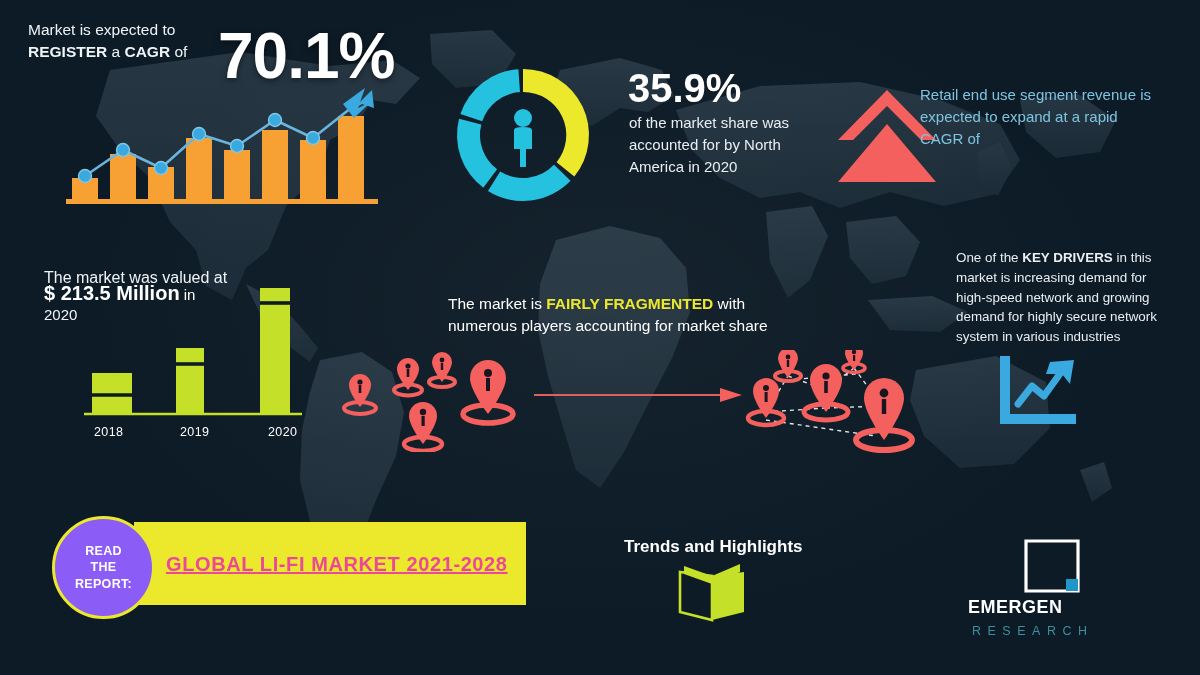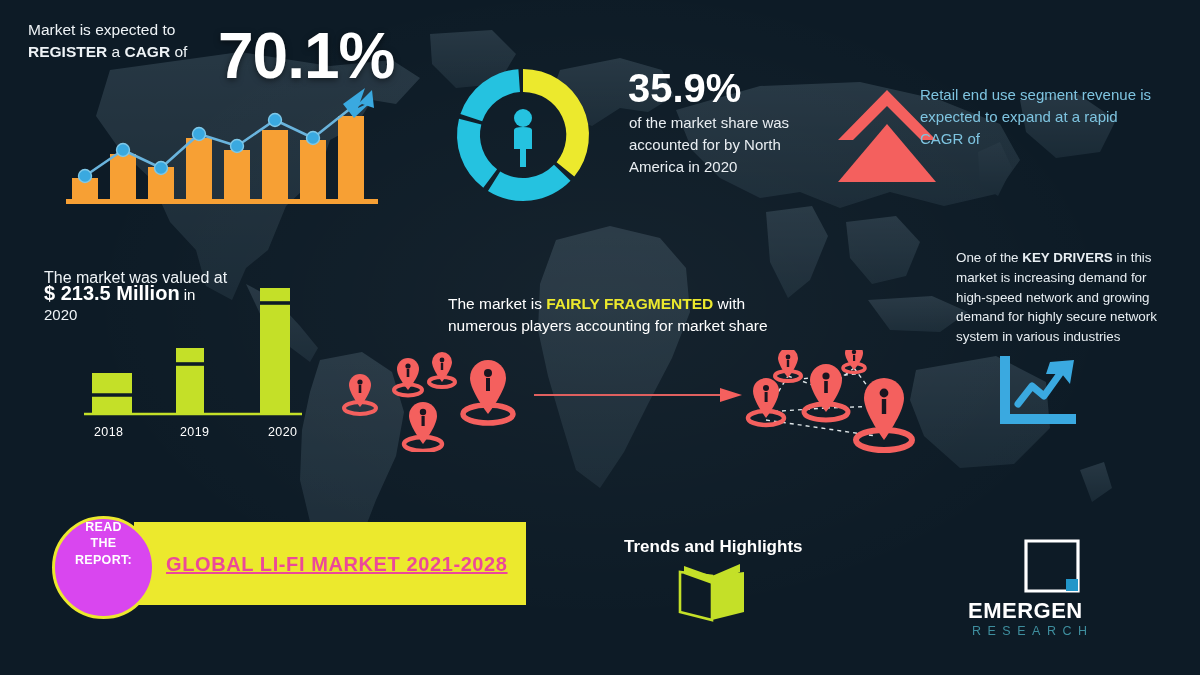--- a/index.html
+++ b/index.html
@@ -61,32 +61,32 @@
 
   
   #drivers{left:916px;top:248px;width:216px;font-size:13.4px;color:#e8eef2;line-height:1.48;margin-left:40px;}
   #driver-icon{position:absolute;left:992px;top:352px;width:88px;height:78px;}
 
   
   #banner{position:absolute;left:134px;top:522px;width:392px;height:83px;background:#ece92d;}
   #banner-label{position:absolute;left:166px;top:551px;font-size:20px;font-weight:bold;
     color:#ec4899;letter-spacing:.6px;text-decoration:underline;}
   #readcircle{position:absolute;left:52px;top:516px;width:97px;height:97px;border-radius:50%;
-    background:#d946ef;border:3px solid #ece92d;display:flex;align-items:flex-start;
+    background:#8b5cf6;border:3px solid #ece92d;display:flex;align-items:center;
     justify-content:center;}
   #readcircle span{font-size:12.5px;font-weight:bold;color:#ffffff;text-align:center;
     line-height:1.3;letter-spacing:.3px;}
 
   
   #trends-title{left:624px;top:536px;font-size:17px;font-weight:bold;color:#ffffff;}
   #bookicon{position:absolute;left:676px;top:562px;width:72px;height:62px;}
 
   
   #logo-sq{position:absolute;left:1022px;top:537px;width:60px;height:58px;}
-  #logo-main{left:968px;top:596px;font-size:22px;font-weight:bold;color:#ffffff;letter-spacing:.5px;}
+  #logo-main{left:968px;top:596px;font-size:18px;font-weight:bold;color:#ffffff;letter-spacing:.5px;}
   #logo-sub{left:972px;top:623px;font-size:12.5px;color:#3e8e9e;letter-spacing:6.5px;}
 </style>
 </head>
 <body>
 
 <div id="stage">
 
   <svg id="worldmap" viewBox="0 0 1200 675" preserveAspectRatio="none">
     <defs>
       <linearGradient id="landg" x1="0" y1="0" x2="0" y2="1">

